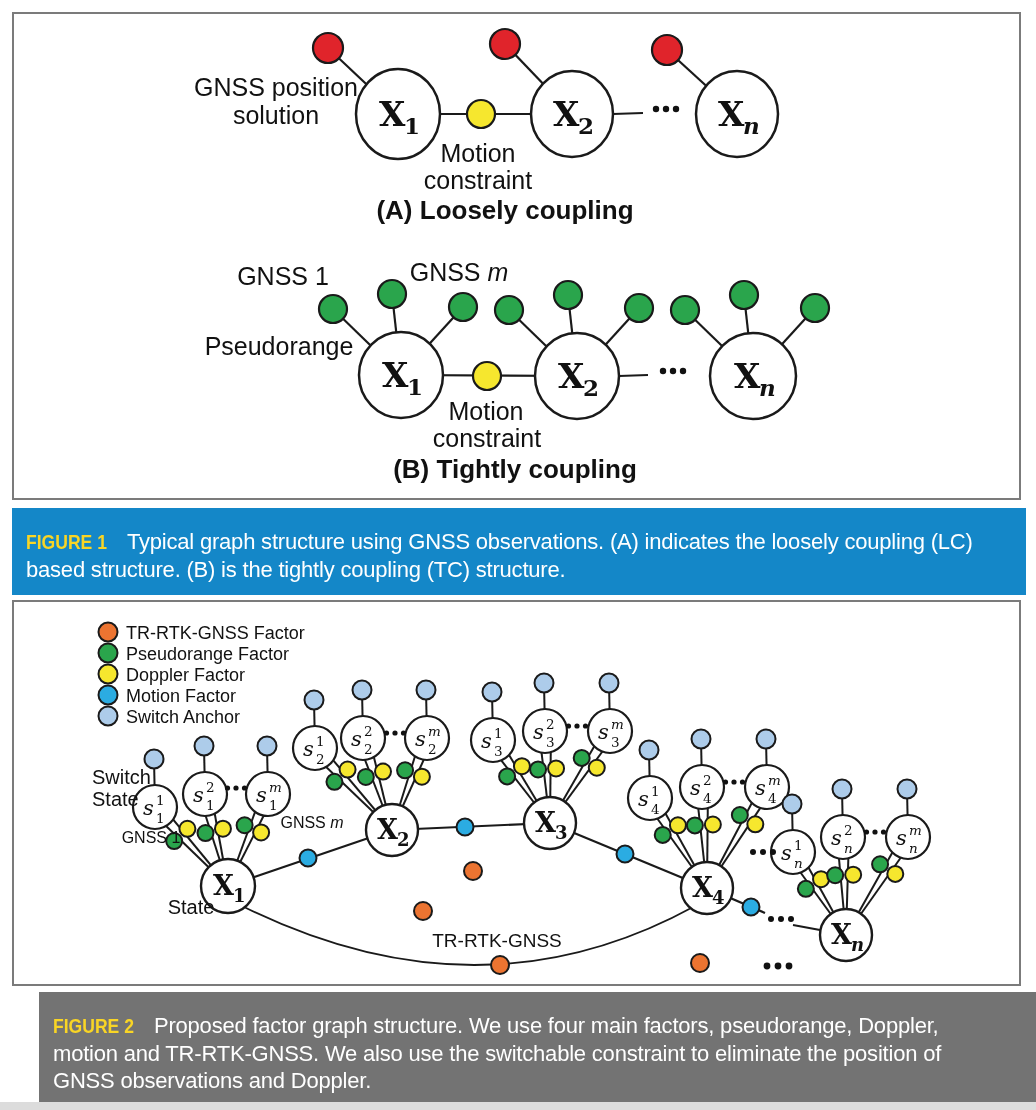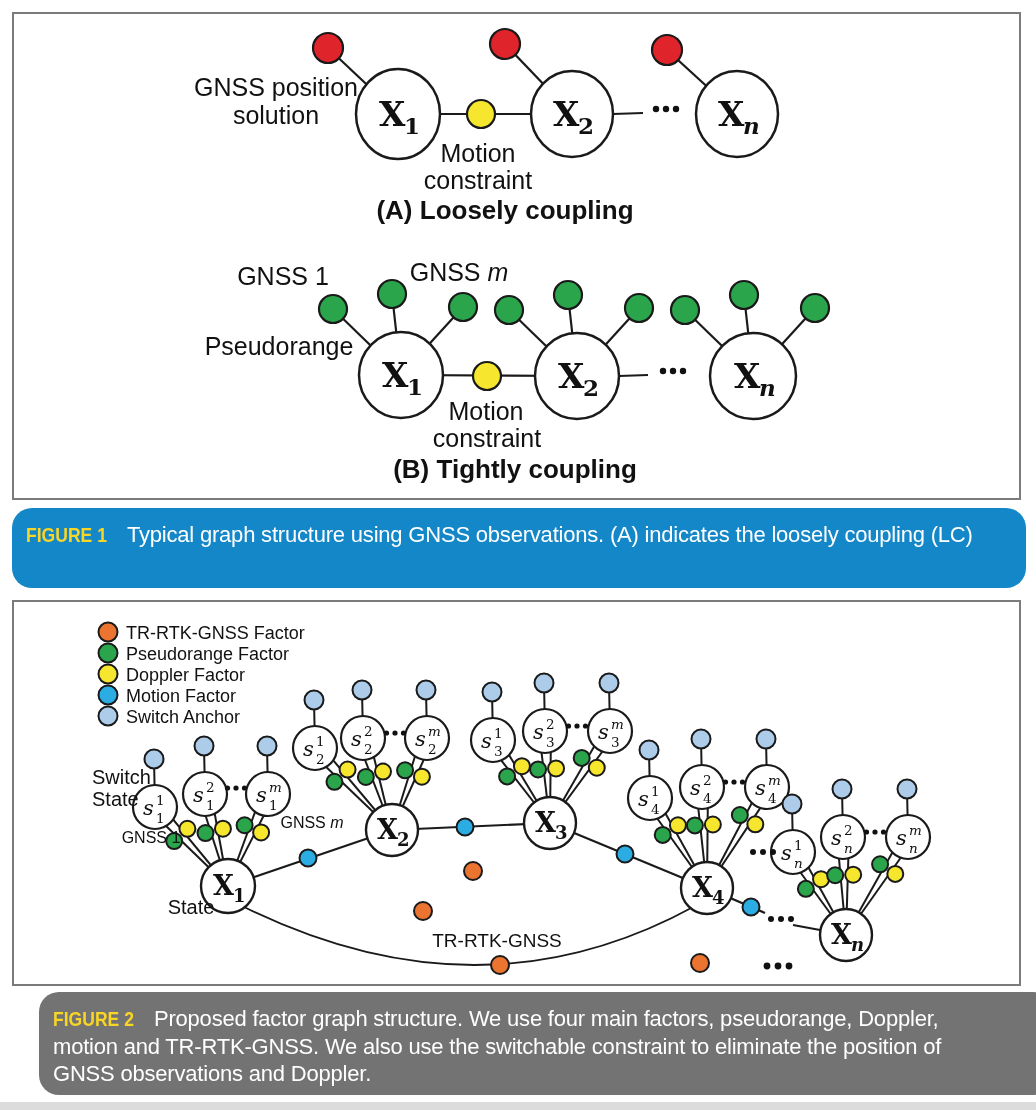--- a/index.html
+++ b/index.html
@@ -1,36 +1,37 @@
 <!DOCTYPE html>
 <html><head>
 <meta charset="utf-8">
 <style>
   html,body{margin:0;padding:0;background:#fff;}
   #page{position:relative;width:1036px;height:1110px;background:#fff;overflow:hidden;
         font-family:"Liberation Sans",sans-serif;}
   .figbox{position:absolute;left:12px;width:1009px;background:#fff;
           border:2.5px solid #7b7b7b;box-sizing:border-box;}
-  .capbar{position:absolute;left:12px;width:986px;padding:13px 14px 0 14px;
-          color:#fff;font-size:22px;line-height:27px;letter-spacing:-0.2px;border-radius:20px;}
+  .capbar{position:absolute;left:12px;width:986px;padding:20px 14px 0 14px;
+          color:#fff;font-size:22px;line-height:27px;letter-spacing:-0.2px;}
   .capline{white-space:nowrap;}
   .figlabel{font-weight:bold;font-size:19.5px;margin-right:11px;display:inline-block;
             transform:scaleX(.9);transform-origin:0 60%;letter-spacing:0;}
   #diagrams{position:absolute;left:0;top:0;pointer-events:none;}
   .pagestrip{position:absolute;left:0;width:1036px;height:8px;}
 </style>
 </head>
 <body>
 
 <div id="page">
   <div class="figbox" style="top: 12px; height: 488px; border-color: rgb(123, 123, 123);"></div>
   <div class="figbox" style="top: 600px; height: 386px; border-color: rgb(123, 123, 123);"></div>
 
   <div class="capbar" style="top: 508px; height: 67px; background: rgb(20, 135, 200);">
     <div class="capline"><span class="figlabel" style="color: rgb(249, 213, 37);">FIGURE 1</span><span>Typical graph structure using GNSS observations. (A) indicates the loosely coupling (LC)</span></div>
+    <div class="capline">based structure. (B) is the tightly coupling (TC) structure.</div>
   </div>
 
   <div class="capbar" style="top: 992px; height: 90px; background: #737373; margin-left: 27px;">
     <div class="capline"><span class="figlabel" style="color: rgb(249, 213, 37);">FIGURE 2</span><span>Proposed factor graph structure. We use four main factors, pseudorange, Doppler,</span></div>
     <div class="capline">motion and TR-RTK-GNSS. We also use the switchable constraint to eliminate the position of</div>
     <div class="capline">GNSS observations and Doppler.</div>
   </div>
 
   <div class="pagestrip" style="top: 1102px; background: rgb(220, 220, 220);"></div>
 

